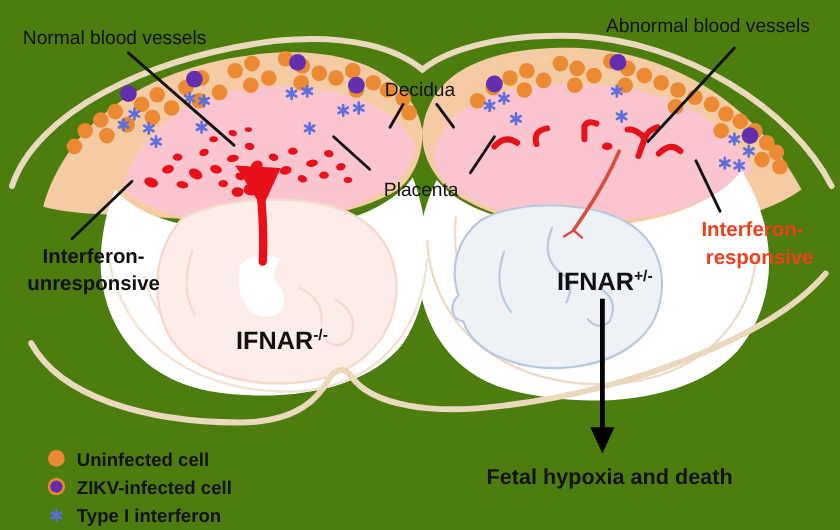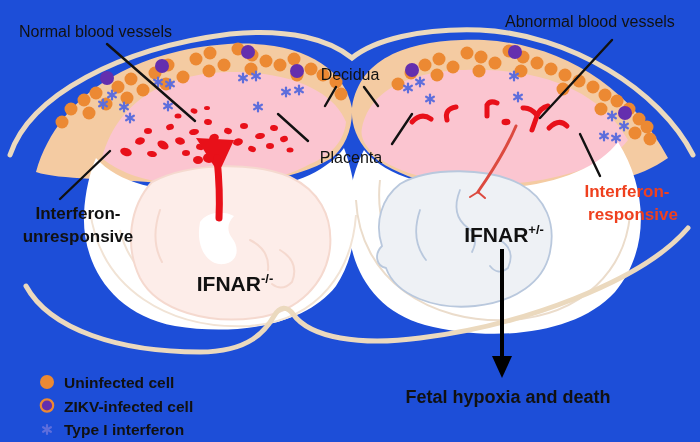--- a/index.html
+++ b/index.html
@@ -1,16 +1,16 @@
 <!DOCTYPE html>
 <html style="--decidua: #F4CBA2; --placenta: #FBC5D0; --outline: #EBD9BE; --uninfected-cell: #EC8933; --infected-cell: #642FAE; --interferon: #5E6EDC; --vessel-red: #E81019; --accent-text: #EF401E; --fetus-left: #FDEDE9; --fetus-right: #EEF1F5;"><head>
 <meta charset="utf-8">
 <style>
   html,body{margin:0;padding:0;background:#fff;}
-  .stage{position:relative;width:700px;height:442px;background:#1d4ed8;overflow:hidden;}
+  .stage{position:relative;width:700px;height:442px;background:#4d7c0f;overflow:hidden;}
   svg{display:block;}
   text,tspan{font-family:"Liberation Sans","DejaVu Sans",sans-serif;fill:#111;}
   .lbl{font-size:16px;font-weight:500;}
   .lbl-b{font-size:17px;font-weight:bold;}
   .geno{font-size:21px;font-weight:bold;}
   .geno-sup{font-size:13px;font-weight:bold;}
   .outcome{font-size:18px;font-weight:bold;}
   .legend-t{font-size:15.5px;font-weight:bold;}
   .accent{fill:var(--accent-text);}
   .tan{fill:var(--decidua);}

